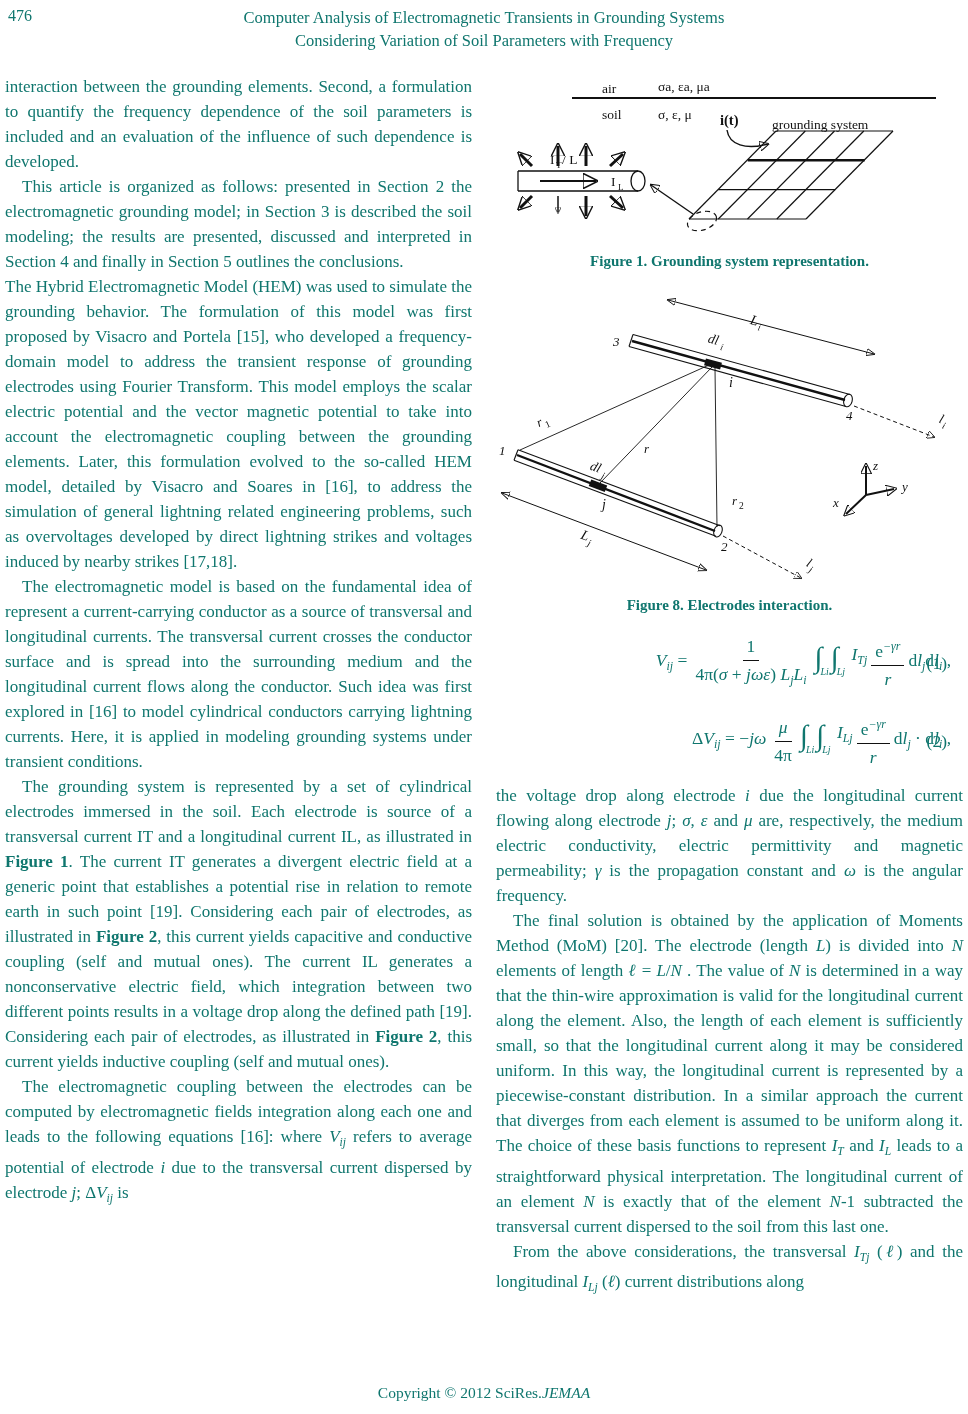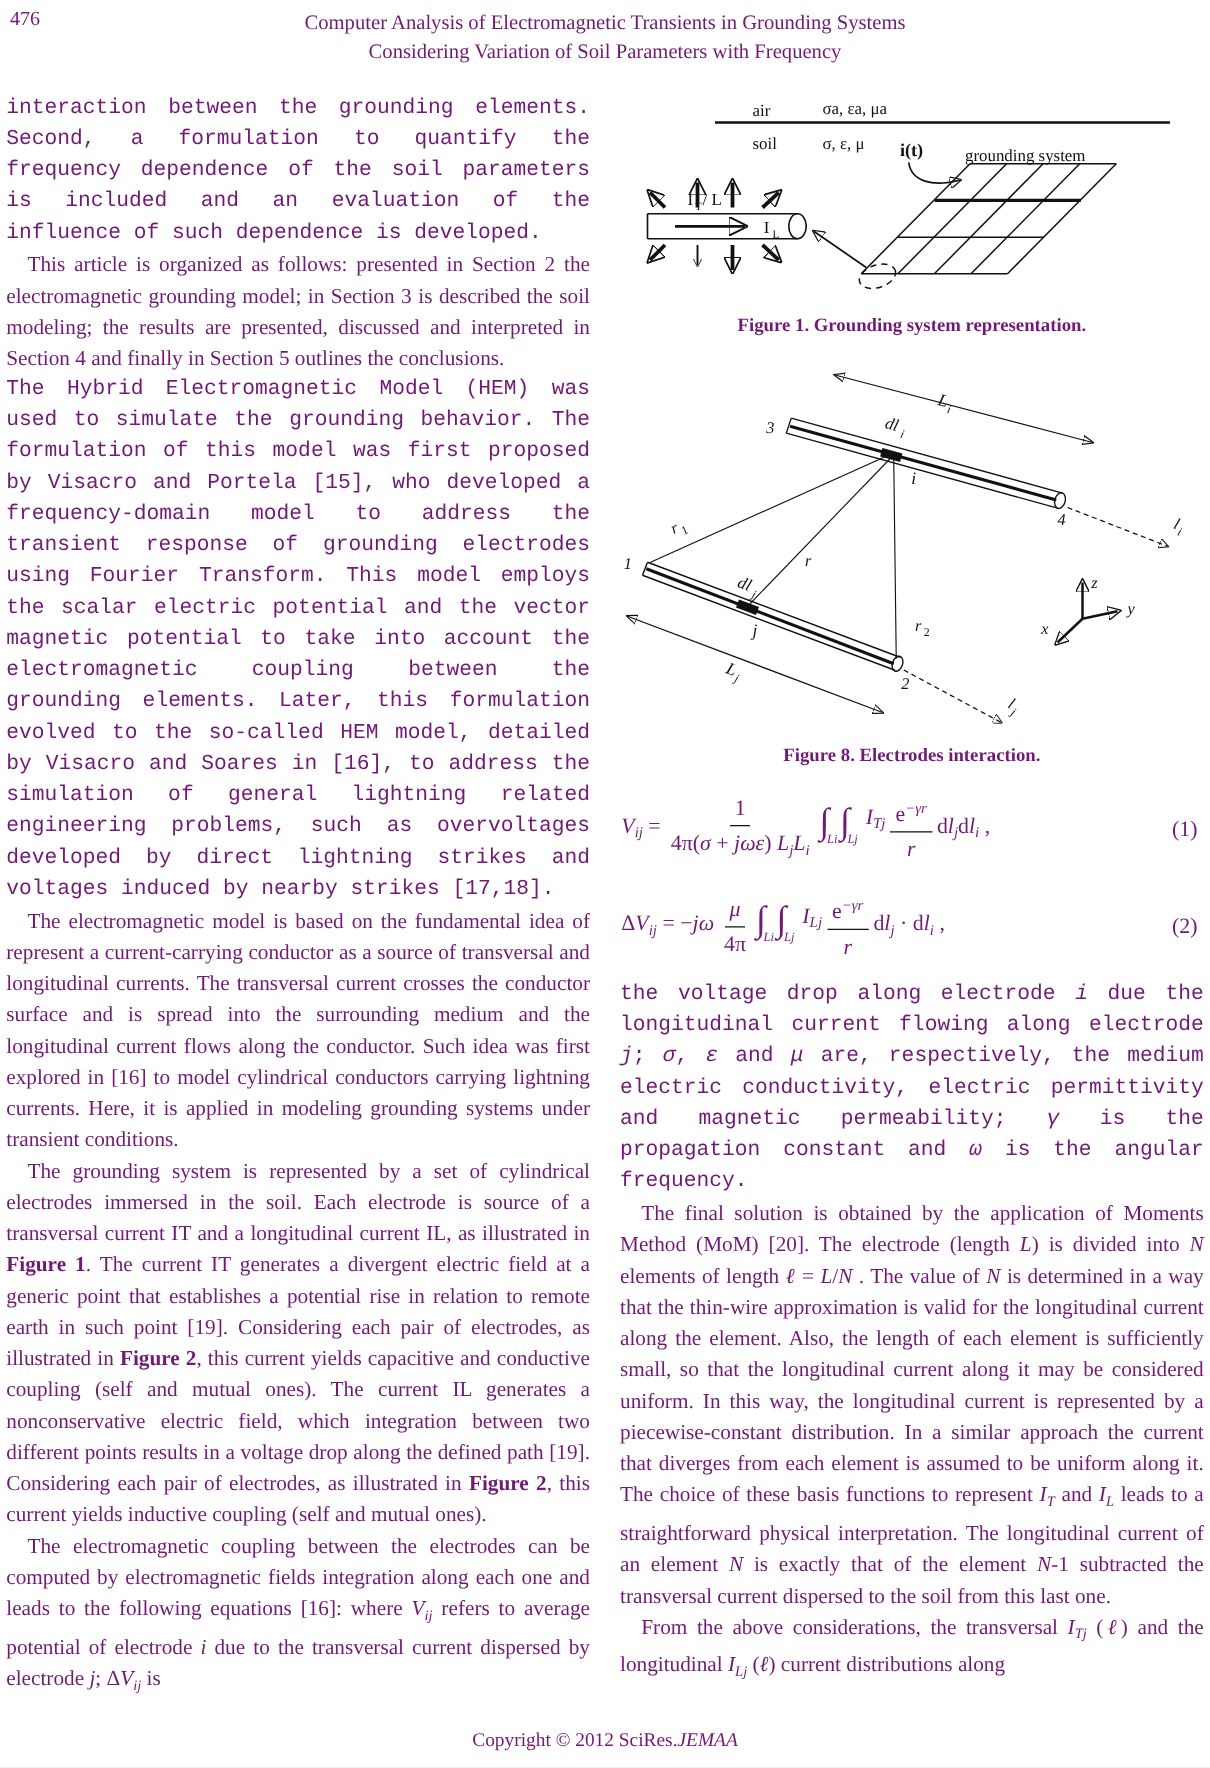--- a/index.html
+++ b/index.html
@@ -1,43 +1,43 @@
 <!DOCTYPE html>
 <html><head>
 <meta charset="utf-8">
 <style>
   html,body{margin:0;padding:0;background:#e8e8e8;}
-  .page{width:968px;height:1414px;margin:0 auto;background:#ffffff;color:#701a75;
+  .page{width:968px;height:1414px;margin:0 auto;background:#ffffff;color:#0f766e;
         font-family:"Liberation Serif","DejaVu Serif",serif;position:relative;overflow:hidden;}
   
   .hdr{padding-top:6px;}
   .pageno{position:absolute;left:8px;top:7px;font-size:16px;}
   .title{text-align:center;font-size:16.5px;line-height:23px;padding:0 120px;}
   
   .columns{display:flex;gap:24px;padding:0 5px;margin-top:22px;}
   .col{width:478px;font-size:17px;line-height:25px;text-align:justify;}
   .col p{margin:0;text-indent:17px;}
-  .col p.noindent{text-indent:0;font-family:Liberation Mono, monospace;}
+  .col p.noindent{text-indent:0;}
   h2{font-size:19.5px;font-weight:bold;margin:19px 0 12px;text-indent:0;}
   
   .i{font-style:italic;}
   .b{font-weight:bold;margin-top:32px;}
   .sub{font-size:0.68em;vertical-align:-0.32em;}
   .sup{font-size:0.68em;vertical-align:0.55em;}
   .intg{font-size:29px;vertical-align:-7px;line-height:0;}
   .intsub{font-size:10px;vertical-align:-15px;margin:0 2px 0 -2px;}
   
   figure{margin:0;}
   figcaption{font-weight:bold;font-size:15px;text-align:center;line-height:19px;margin:6px 0 12px;}
   .fig text{font-family:"Liberation Serif","DejaVu Serif",serif;fill:#111;}
   .fig .it{font-style:italic;}
   .fig line,.fig path,.fig ellipse{stroke:#111;fill:none;}
   
-  .equation{position:relative;display:flex;justify-content:flex-start;align-items:center;
-            min-height:72px;font-size:17.5px;margin:6px 1px;}
+  .equation{position:relative;display:flex;justify-content:flex-end;align-items:center;
+            min-height:72px;font-size:17.5px;margin:6px 12px;}
   .eq-body{display:inline-flex;align-items:center;}
   .frac{display:inline-flex;flex-direction:column;align-items:center;margin:0 4px;text-align:center;}
   .frac-num{display:block;padding:0 4px 1px;border-bottom:1.4px solid #111;}
   .frac-den{display:block;padding:1px 4px 0;}
   .eq-number{position:absolute;right:4px;top:50%;transform:translateY(-50%);}
   
   footer{position:absolute;left:8px;right:8px;bottom:12px;display:flex;justify-content:center;font-size:15.5px;}
   .journal{font-style:italic;font-weight:normal;}
 </style>
 </head>

